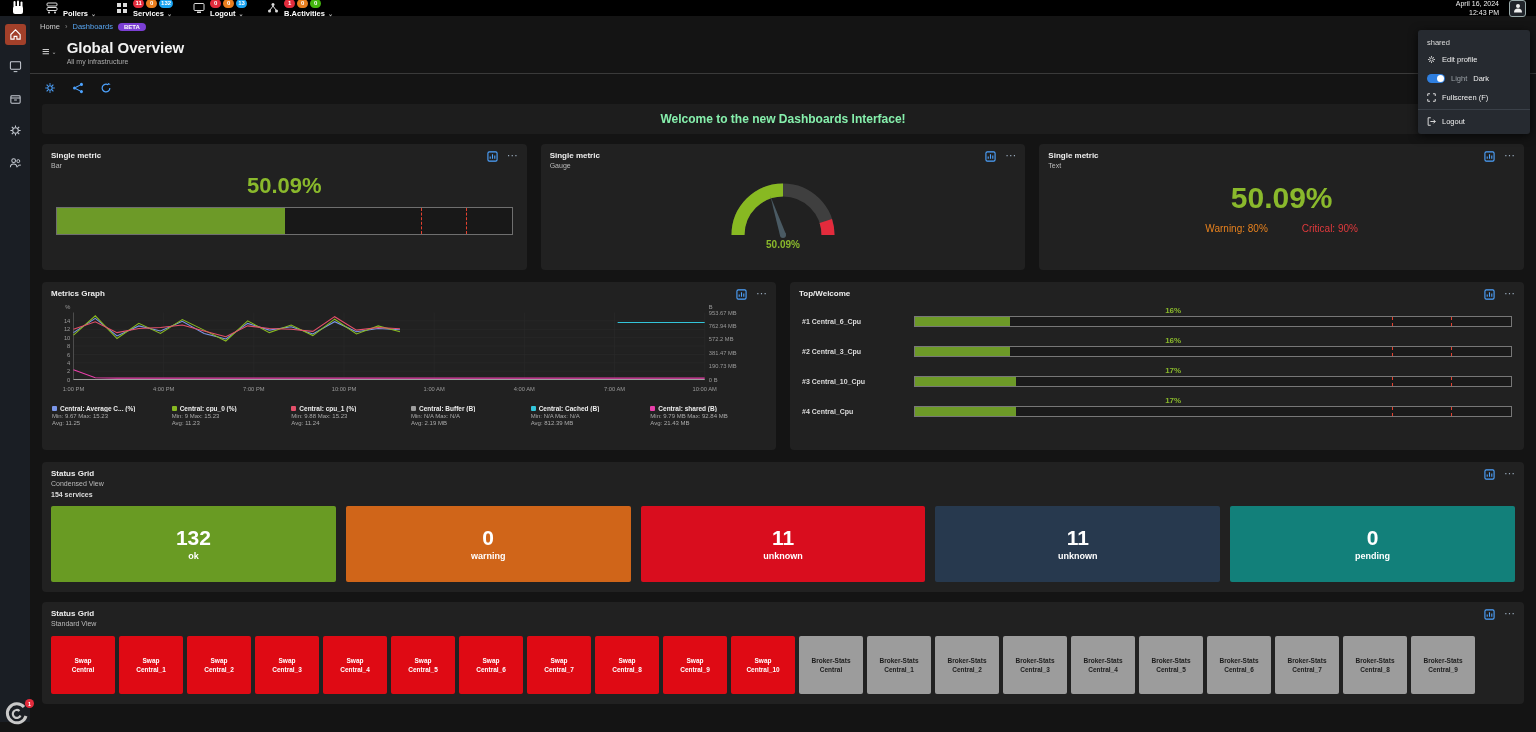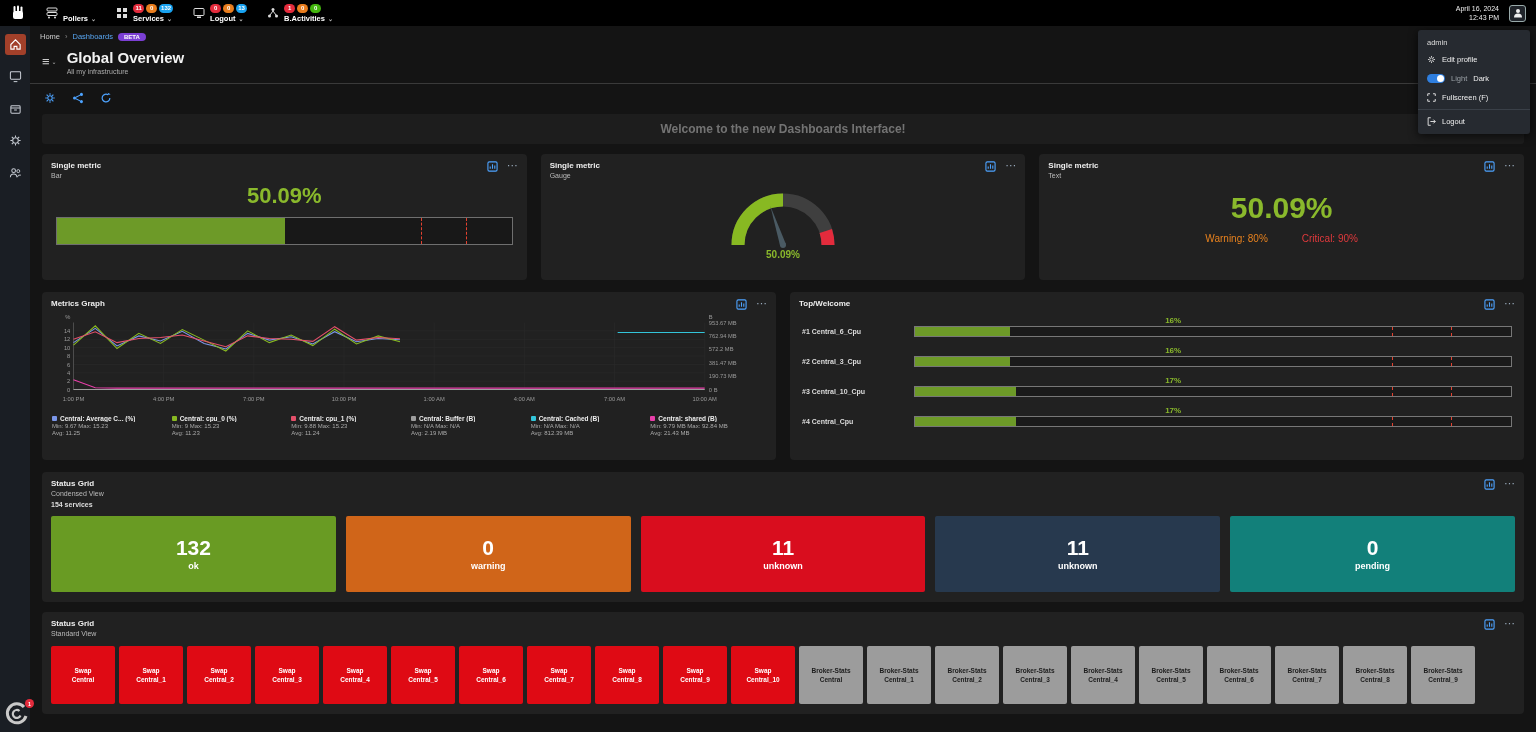--- a/index.html
+++ b/index.html
@@ -1,20 +1,20 @@
 <!DOCTYPE html>
 <html><head>
 <meta charset="utf-8">
 <style>
   * { margin:0; padding:0; box-sizing:border-box; }
   html,body { width:1536px; height:732px; overflow:hidden; }
   body { background:#141414; color:#fff; font-family:"Liberation Sans",sans-serif; font-size:8px; }
 
   
-  .topbar { height:26px; background:#000; display:flex; align-items:center; padding:0 10px; gap:20px; position:relative; z-index:30; }
+  .topbar { height:16px; background:#000; display:flex; align-items:center; padding:0 10px; gap:20px; position:relative; z-index:30; }
   .brand { display:flex; align-items:center; }
   .menu { display:flex; align-items:center; gap:5px; cursor:pointer; }
   .mcol { display:flex; flex-direction:column; gap:1px; }
   .badges { display:flex; gap:2px; height:9px; }
   .badge { min-width:11px; padding:0 2px; border-radius:5px; font-size:6px; font-weight:bold; display:flex; align-items:center; justify-content:center; color:#fff; }
   .mlabel { font-size:7.5px; font-weight:bold; color:#fff; display:flex; gap:3px; align-items:center; }
   .caret { font-size:6px; color:#bbb; }
   .tb-right { margin-left:auto; display:flex; align-items:center; }
   .clock { text-align:right; font-size:7px; line-height:1.35; color:#eee; }
   .avatar { width:17px; height:17px; border:1px solid #9aa; border-radius:3px; display:flex; align-items:center; justify-content:center; margin-left:10px; cursor:pointer; background:#20242a; }
@@ -34,21 +34,21 @@
 
   .pagehead { display:flex; align-items:center; gap:10px; padding:6px 0 0 12px; border-bottom:1px solid #3a3a3a; padding-bottom:8px; }
   .hamb { font-size:13px; color:#ccc; cursor:pointer; line-height:10px; display:flex; align-items:center; gap:2px; }
   .ptitle-main { font-size:15px; font-weight:bold; color:#f2f2f2; }
   .psub-main { font-size:7px; color:#aaa; margin-top:2px; }
 
   .toolbar { display:flex; gap:16px; padding:8px 0 6px 14px; align-items:center; }
   .tool { cursor:pointer; display:flex; }
 
   .content { padding:4px 12px 0 12px; }
-  .welcome { background:#1d1d1d; border-radius:3px; text-align:center; font-size:12px; font-weight:bold; padding:8px 0; margin-bottom:10px; color:#737373; }
+  .welcome { background:#1d1d1d; border-radius:3px; text-align:center; font-size:12px; font-weight:bold; padding:8px 0; margin-bottom:10px; color:#86efac; }
 
   .row1 { display:grid; grid-template-columns:1fr 1fr 1fr; gap:14px; margin-bottom:12px; }
   .row2 { display:grid; grid-template-columns:1fr 1fr; gap:14px; margin-bottom:12px; }
   .panel { background:#212121; border-radius:4px; position:relative; }
   .r1 { height:126px; }
   .r2 { height:168px; }
 
   .phead { display:flex; justify-content:space-between; padding:7px 9px 2px 9px; }
   .pt { font-size:8px; font-weight:bold; color:#eee; }
   .ps { font-size:7px; color:#bbb; margin-top:2px; }
@@ -742,21 +742,21 @@
               <div class="st2">Central_9</div>
             </div>
 
         </div>
       </div>
     </div>
   </div>
 </div>
 
 <div class="umenu">
-  <div class="uname">admin</div>
+  <div class="uname">shared</div>
   <div class="uitem">
     <svg width="9" height="9" viewBox="0 0 14 14">
       <circle cx="7" cy="7" r="2.6" fill="none" stroke="#ddd" stroke-width="1.4"></circle>
       <path d="M7 1.5 V3.3 M7 10.7 V12.5 M1.5 7 H3.3 M10.7 7 H12.5 M3.1 3.1 L4.4 4.4 M9.6 9.6 L10.9 10.9 M10.9 3.1 L9.6 4.4 M4.4 9.6 L3.1 10.9" stroke="#ddd" stroke-width="1.4"></path>
     </svg>
     <span>Edit profile</span>
   </div>
   <div class="uitem">
     <span class="toggle">
         <span class="knob"></span>

